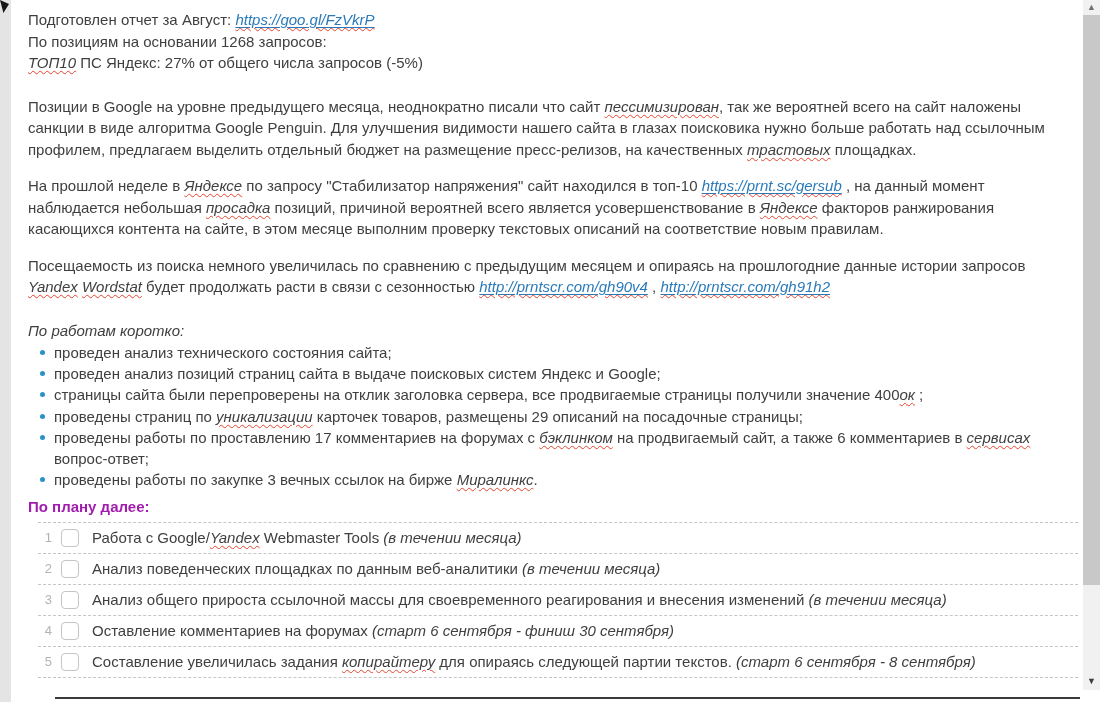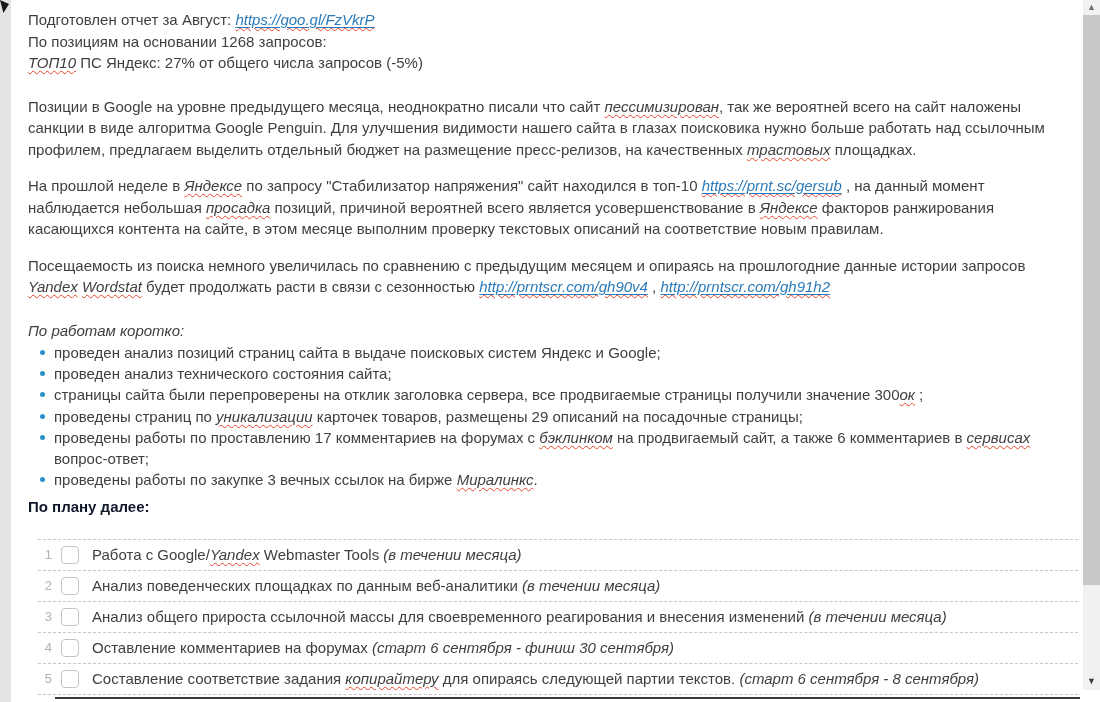--- a/index.html
+++ b/index.html
@@ -15,21 +15,21 @@
   .para{margin:0 0 22px 0;}
   .para.tight{margin-bottom:15px;}
   .link{color:#2a7ab9;text-decoration-line:underline;text-decoration-style:solid;cursor:pointer;}
   .sq{text-decoration-line:underline;text-decoration-style:wavy;
       text-decoration-color:#e8442e;text-decoration-thickness:1px;text-underline-offset:2px;font-style:italic;}
   .works-heading{margin:0 0 1px 0;font-style:italic;}
   ul.works{list-style:none;margin:0 0 6px 0;padding:0 0 0 12px;}
   ul.works li{position:relative;padding-left:14px;line-height:21.2px;}
   ul.works li::before{content:"";position:absolute;left:0;top:8px;width:5px;height:5px;
       border-radius:50%;background:#2a91c8;}
-  .plan-heading{font-weight:bold;color:#0f172a;margin:0 0 21px 0;}
+  .plan-heading{font-weight:bold;color:#a21caf;margin:0 0 4px 0;}
   .plan{margin-left:10px;width:1040px;}
   .plan-row{display:flex;align-items:center;height:30px;border-bottom:1px dashed #c6c6c6;}
   .plan-row.first{border-top:1px dashed #c6c6c6;}
   .num{width:14px;text-align:right;color:#b3b3b3;font-size:13px;flex:none;}
   .checkbox{flex:none;width:16px;height:16px;border:1px solid #c4c4c4;border-radius:4px;
       background:#fff;margin:0 13px 0 9px;cursor:pointer;}
   .plan-text{white-space:nowrap;overflow:hidden;}
   .it{font-style:italic;}
   .vscroll{position:absolute;right:0;top:0;width:17px;height:690px;background:#f1f1f1;}
   .arrow{position:absolute;left:0;width:17px;text-align:center;color:#6e6e6e;
@@ -55,23 +55,23 @@
 
   <div class="para tight"><span>Позиции в Google на уровне предыдущего месяца, неоднократно писали что сайт </span><span class="sq">пессимизирован</span><span>, так же вероятней всего на сайт наложены санкции в виде алгоритма Google Penguin. Для улучшения видимости нашего сайта в глазах поисковика нужно больше работать над ссылочным профилем, предлагаем выделить отдельный бюджет на размещение пресс-релизов, на качественных </span><span class="sq">трастовых</span><span> площадках.</span></div>
 
   <div class="para tight"><span>На прошлой неделе в </span><span class="sq">Яндексе</span><span> по запросу "Стабилизатор напряжения" сайт находился в топ-10 </span><span class="sq"><a class="link">https://prnt.sc/gersub</a></span><span> , на данный момент наблюдается небольшая </span><span class="sq">просадка</span><span> позиций, причиной вероятней всего является усовершенствование в </span><span class="sq">Яндексе</span><span> факторов ранжирования касающихся контента на сайте, в этом месяце выполним проверку текстовых описаний на соответствие новым правилам.</span></div>
 
   <div class="para"><span>Посещаемость из поиска немного увеличилась по сравнению с предыдущим месяцем и опираясь на прошлогодние данные истории запросов </span><span class="sq">Yandex</span><span> </span><span class="sq">Wordstat</span><span> будет продолжать расти в связи с сезонностью </span><span class="sq"><a class="link">http://prntscr.com/gh90v4</a></span><span> , </span><span class="sq"><a class="link">http://prntscr.com/gh91h2</a></span></div>
 
   <div class="works-heading"><span>По работам коротко:</span></div>
 
   <ul class="works">
+    <li><span>проведен анализ технического состояния сайта;</span></li>
     <li><span>проведен анализ позиций страниц сайта в выдаче поисковых систем Яндекс и Google;</span></li>
-    <li><span>проведен анализ технического состояния сайта;</span></li>
-    <li><span>страницы сайта были перепроверены на отклик заголовка сервера, все продвигаемые страницы получили значение 300</span><span class="sq">ок</span><span> ;</span></li>
+    <li><span>страницы сайта были перепроверены на отклик заголовка сервера, все продвигаемые страницы получили значение 400</span><span class="sq">ок</span><span> ;</span></li>
     <li><span>проведены страниц по </span><span class="sq">уникализации</span><span> карточек товаров, размещены 29 описаний на посадочные страницы;</span></li>
     <li><span>проведены работы по проставлению 17 комментариев на форумах с </span><span class="sq">бэклинком</span><span> на продвигаемый сайт, а также 6 комментариев в </span><span class="sq">сервисах</span><span> вопрос-ответ;</span></li>
     <li><span>проведены работы по закупке 3 вечных ссылок на бирже </span><span class="sq">Миралинкс</span><span>.</span></li>
   </ul>
 
   <div class="plan-heading"><span>По плану далее:</span></div>
 
   <div class="plan">
     <div class="plan-row first">
       <span class="num">1</span>
@@ -89,21 +89,21 @@
       <span class="plan-text"><span>Анализ общего прироста ссылочной массы для своевременного реагирования и внесения изменений </span><span class="it">(в течении месяца)</span></span>
     </div>
     <div class="plan-row">
       <span class="num">4</span>
       <span class="checkbox"></span>
       <span class="plan-text"><span>Оставление комментариев на форумах </span><span class="it">(старт 6 сентября - финиш 30 сентября)</span></span>
     </div>
     <div class="plan-row">
       <span class="num">5</span>
       <span class="checkbox"></span>
-      <span class="plan-text"><span>Составление соответствие задания </span><span class="sq">копирайтеру</span><span> для опираясь следующей партии текстов. </span><span class="it">(старт 6 сентября - 8 сентября)</span></span>
+      <span class="plan-text"><span>Составление увеличилась задания </span><span class="sq">копирайтеру</span><span> для опираясь следующей партии текстов. </span><span class="it">(старт 6 сентября - 8 сентября)</span></span>
     </div>
     <div class="plan-row">
       
       
       
     </div>
   </div>
 
 </div>
 

